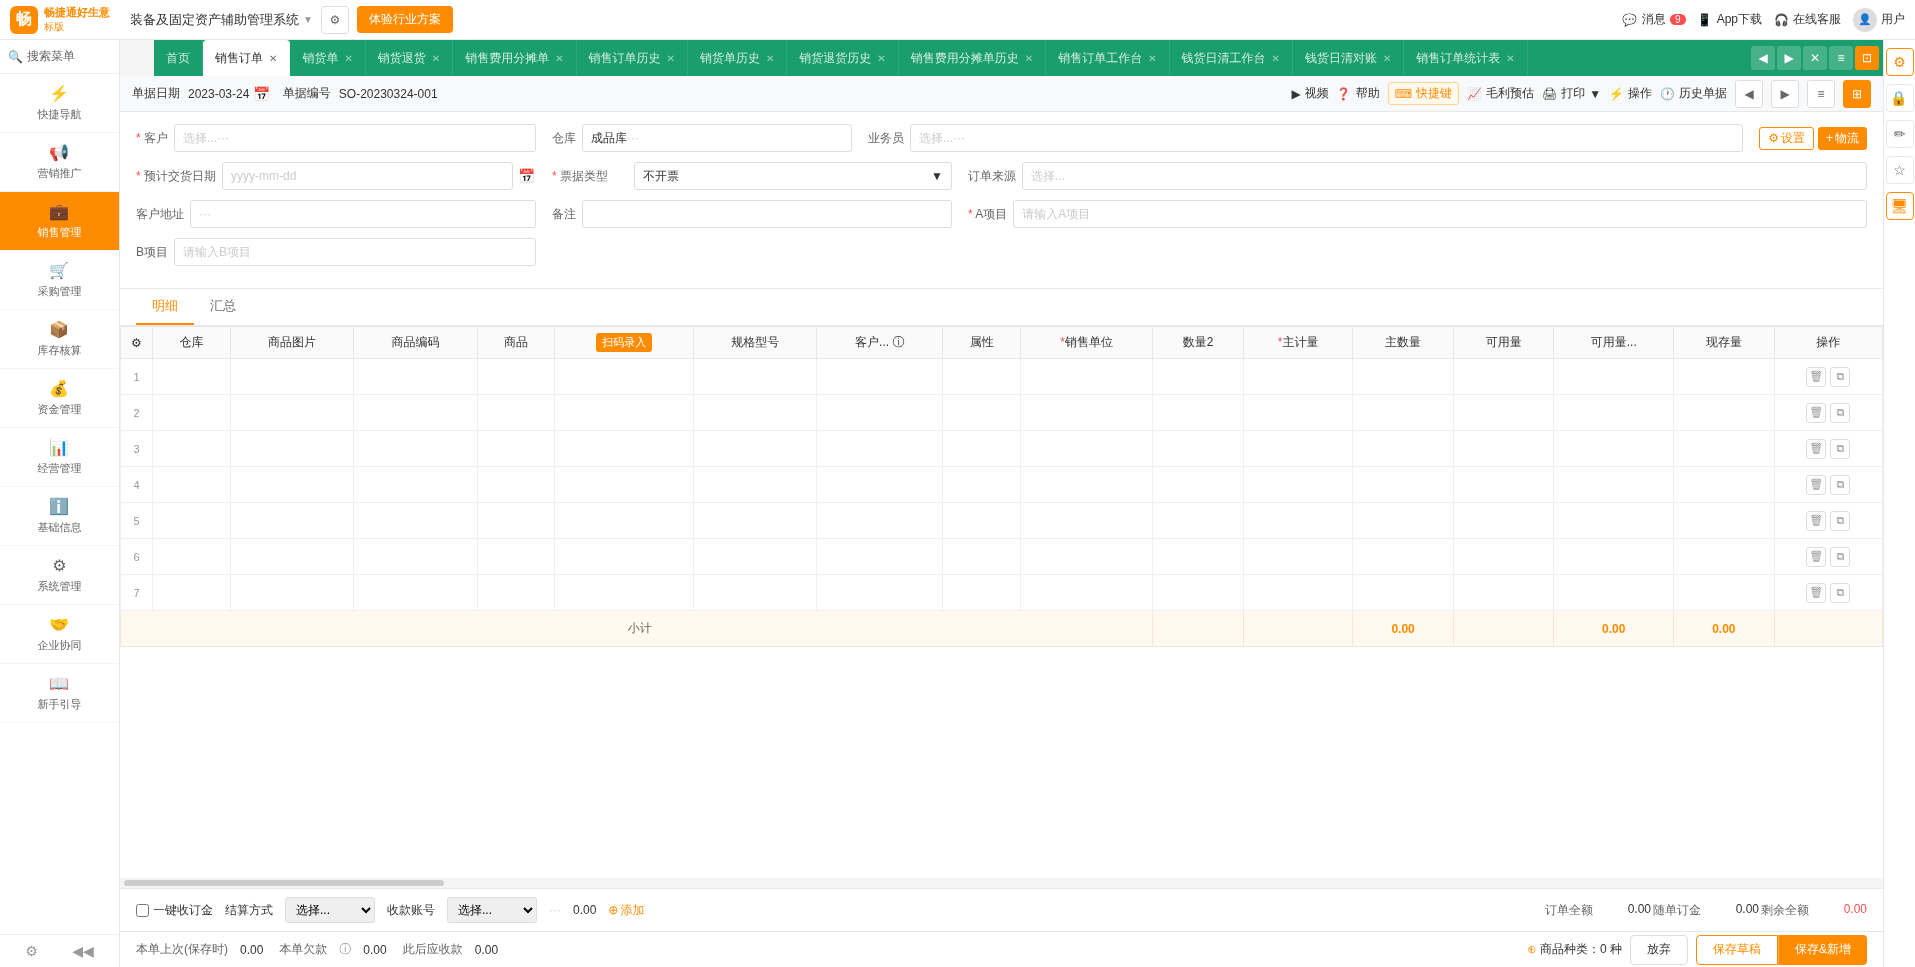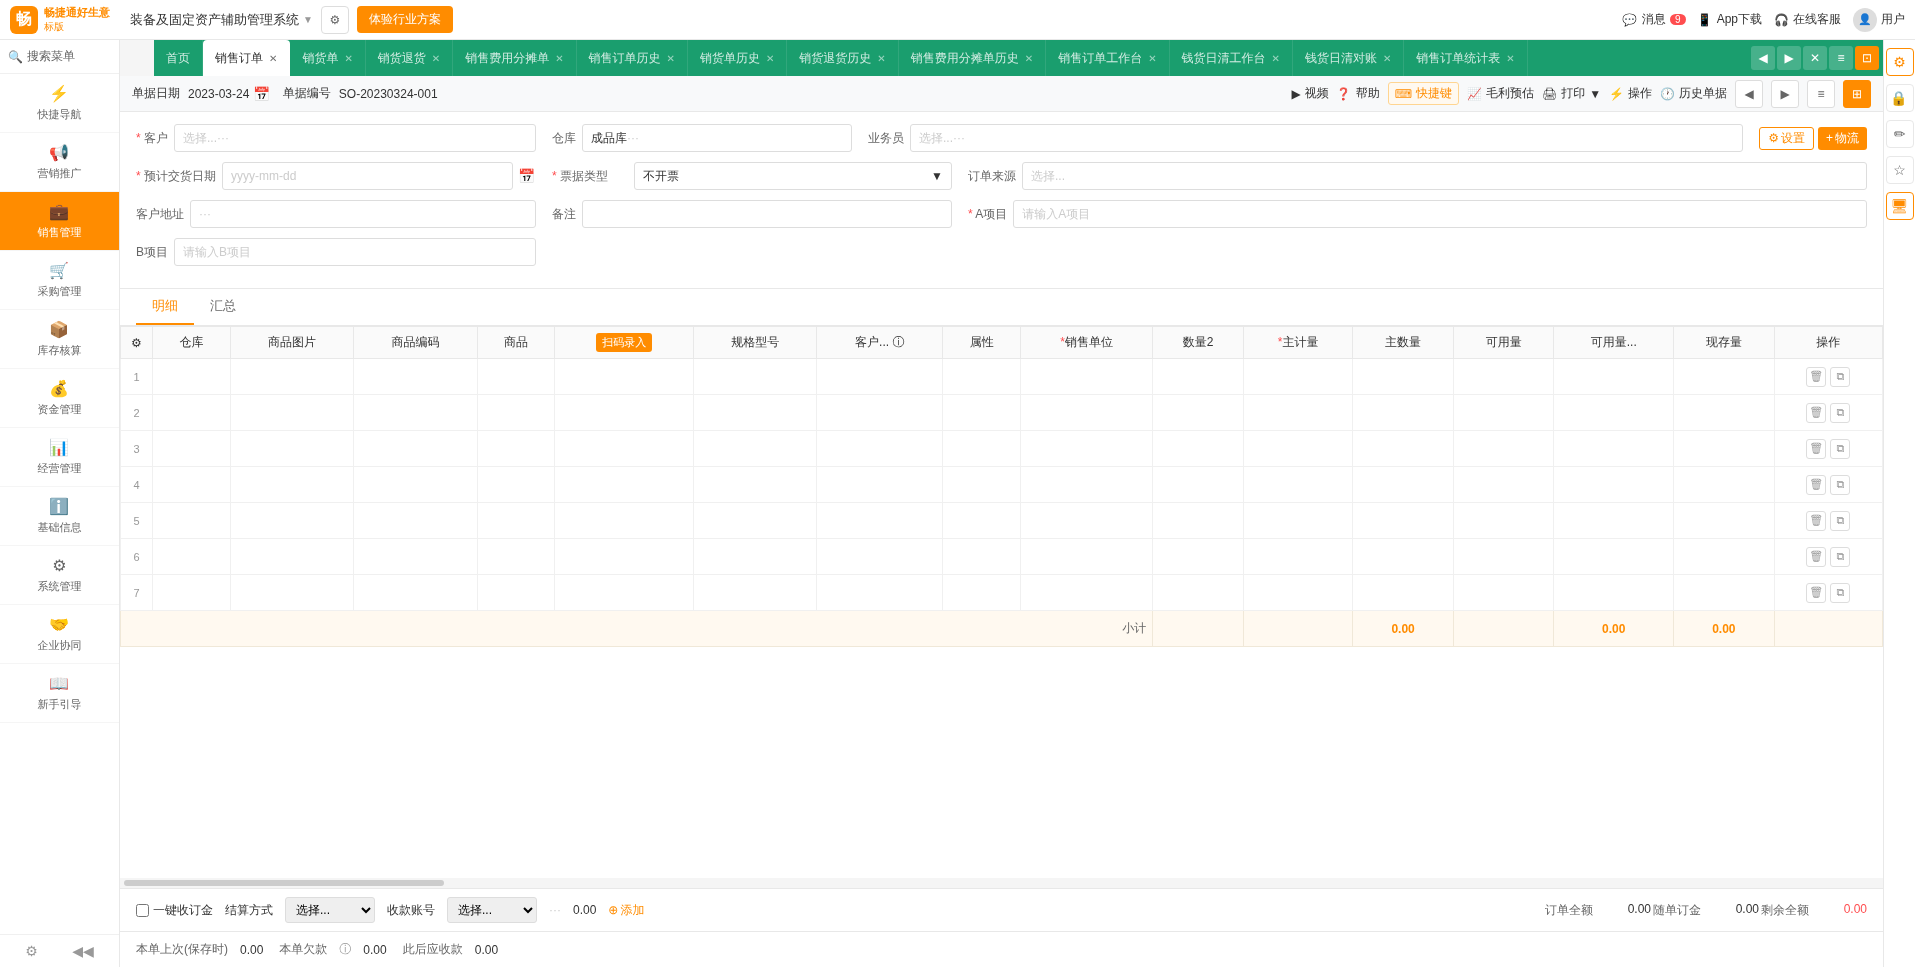--- a/index.html
+++ b/index.html
@@ -1031,21 +1031,21 @@
       <td>
         <div class="row-actions">
           <div class="row-action-btn">🗑</div>
           <div class="row-action-btn">⧉</div>
         </div>
       </td>
     </tr>
           </tbody>
         <tfoot>
           <tr class="summary-row">
-            <td colspan="10" style="text-align:right;padding-left:12px;"><span class="summary-label">小计</span></td>
+            <td colspan="10" style="text-align:center;padding-left:12px;"><span class="summary-label">小计</span></td>
             <td></td>
             <td></td>
             <td>0.00</td>
             <td></td>
             <td>0.00</td>
             <td>0.00</td>
             <td></td>
           </tr>
         </tfoot>
       </table>
@@ -1097,20 +1097,31 @@
       </div>
       <div class="status-item">
         <span>本单欠款</span>
         <span style="color:#999;">ⓘ</span>
         <span class="status-val">0.00</span>
       </div>
       <div class="status-item">
         <span>此后应收款</span>
         <span class="status-val">0.00</span>
       </div>
+      <div class="status-right">
+        <div>
+          <span style="color:#ff8c00;">⊕</span>
+          <span>商品种类：0 种</span>
+        </div>
+        <button class="action-btn">放弃</button>
+        <div class="btn-group">
+          <button class="action-btn-save">保存草稿</button>
+          <button class="action-btn-save-new">保存&amp;新增</button>
+        </div>
+      </div>
     </div>
 
   </div>
 
   <div class="right-sidebar">
     <div class="right-sidebar-icon orange">⚙</div>
     <div class="right-sidebar-icon">🔒</div>
     <div class="right-sidebar-icon">✏</div>
     <div class="right-sidebar-icon">☆</div>
     <div class="right-sidebar-icon orange">🖥</div>

